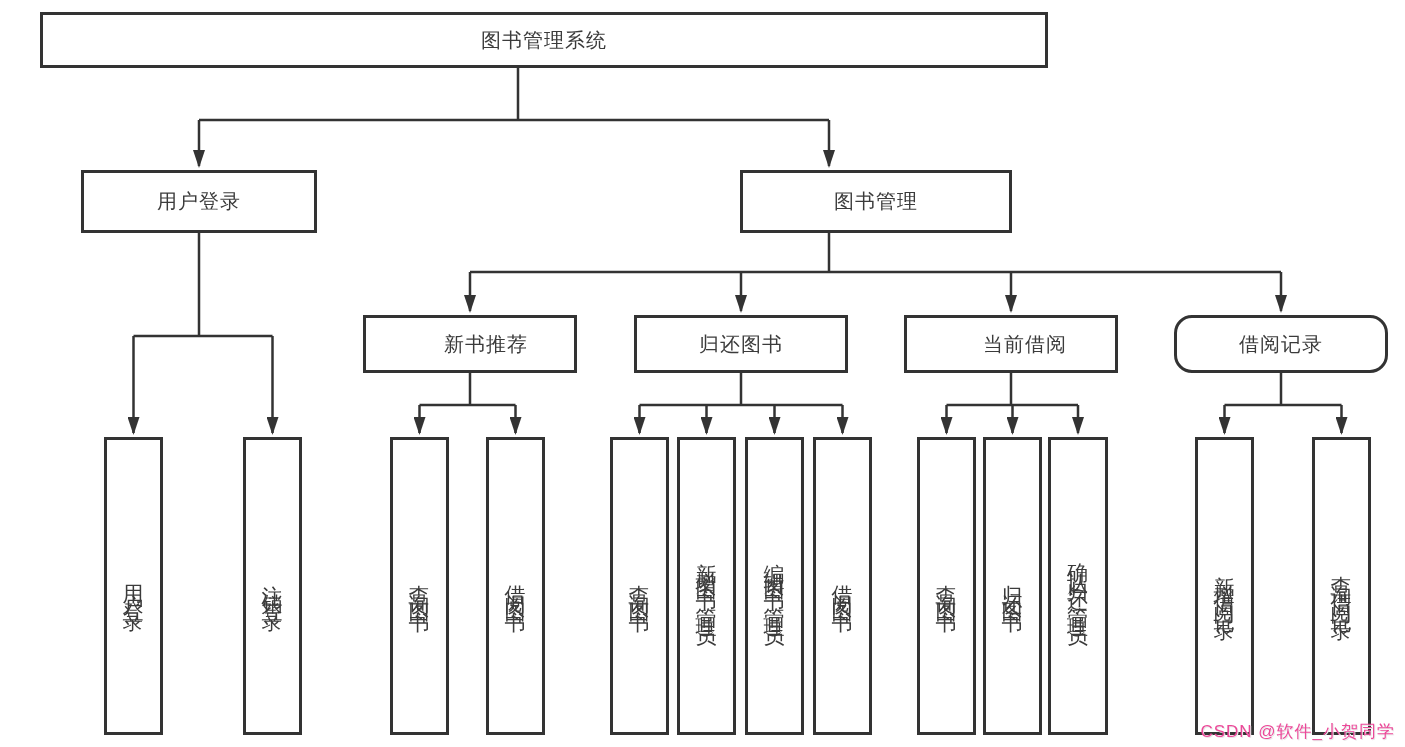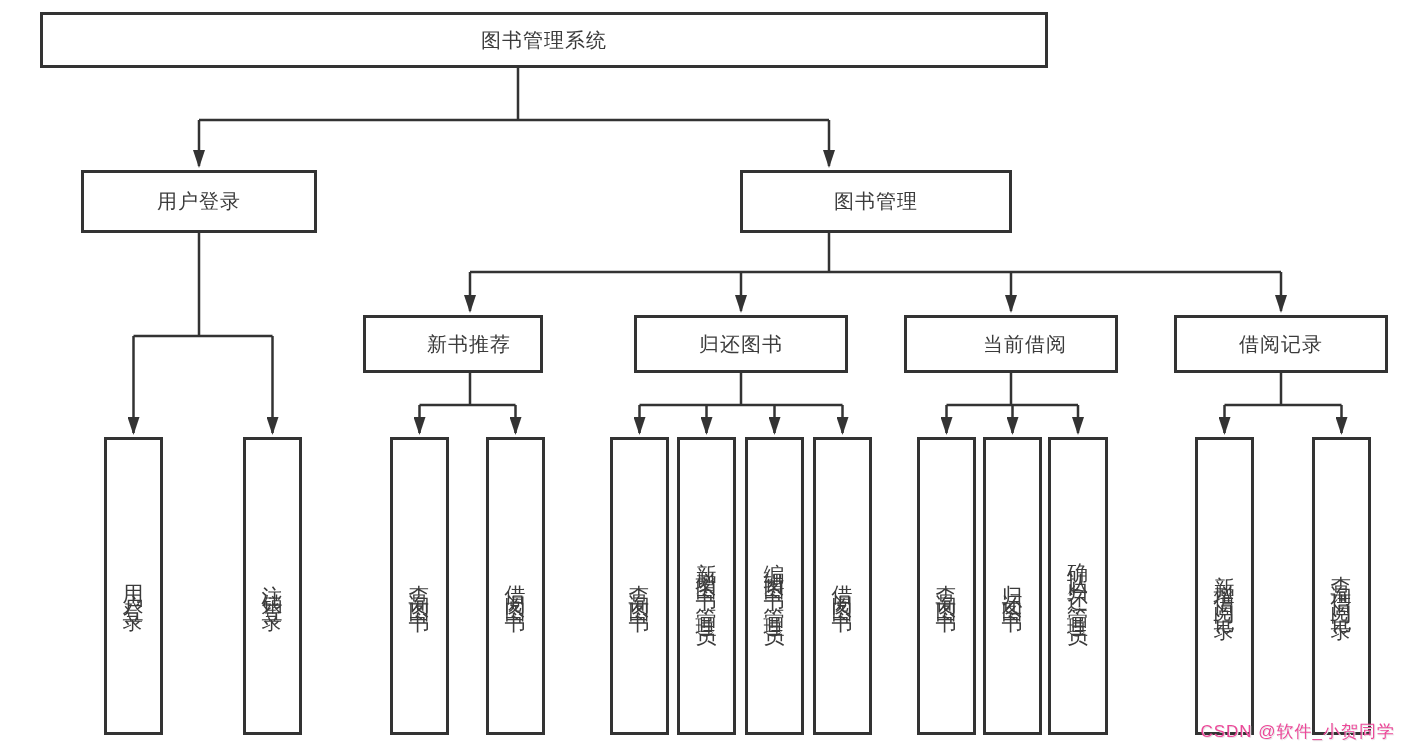--- a/index.html
+++ b/index.html
@@ -93,30 +93,30 @@
     <span>图书管理系统</span>
   </div>
 
   <div class="node hbox" style="left:81px; top:170px; width:236px; height:63px;">
     <span>用户登录</span>
   </div>
   <div class="node hbox" style="left:711px; top:170px; width:272px; height:63px;margin-left:29px;">
     <span>图书管理</span>
   </div>
 
-  <div class="node hbox" style="left:363px; top:315px; width:180px; height:58px;padding-left:32px;">
+  <div class="node hbox" style="left:363px; top:315px; width:214px; height:58px;padding-left:32px;">
     <span>新书推荐</span>
   </div>
   <div class="node hbox" style="left:634px; top:315px; width:214px; height:58px;">
     <span>归还图书</span>
   </div>
   <div class="node hbox" style="left:904px; top:315px; width:214px; height:58px;padding-left:28px;">
     <span>当前借阅</span>
   </div>
-  <div class="node hbox" style="left:1174px; top:315px; width:214px; height:58px;">
+  <div class="node hbox" style="left:1174px; top:315px; width:214px; height:58px;border-radius:18px;">
     <span>借阅记录</span>
   </div>
 
   <div class="node vbox" style="left:104px; top:437px; width:59px; height:298px;">
     <span class="vtext">用户登录</span>
   </div>
   <div class="node vbox" style="left:243px; top:437px; width:59px; height:298px;">
     <span class="vtext">注销登录</span>
   </div>
 

